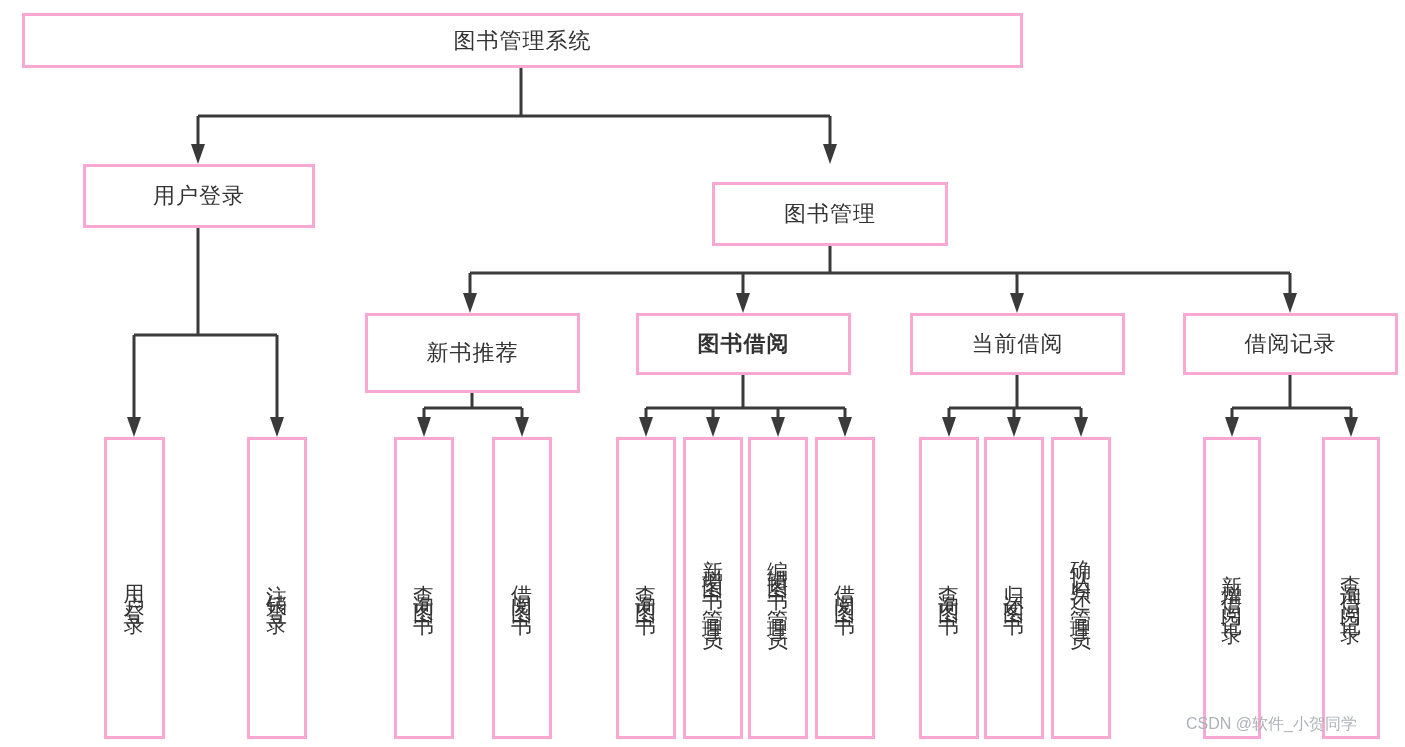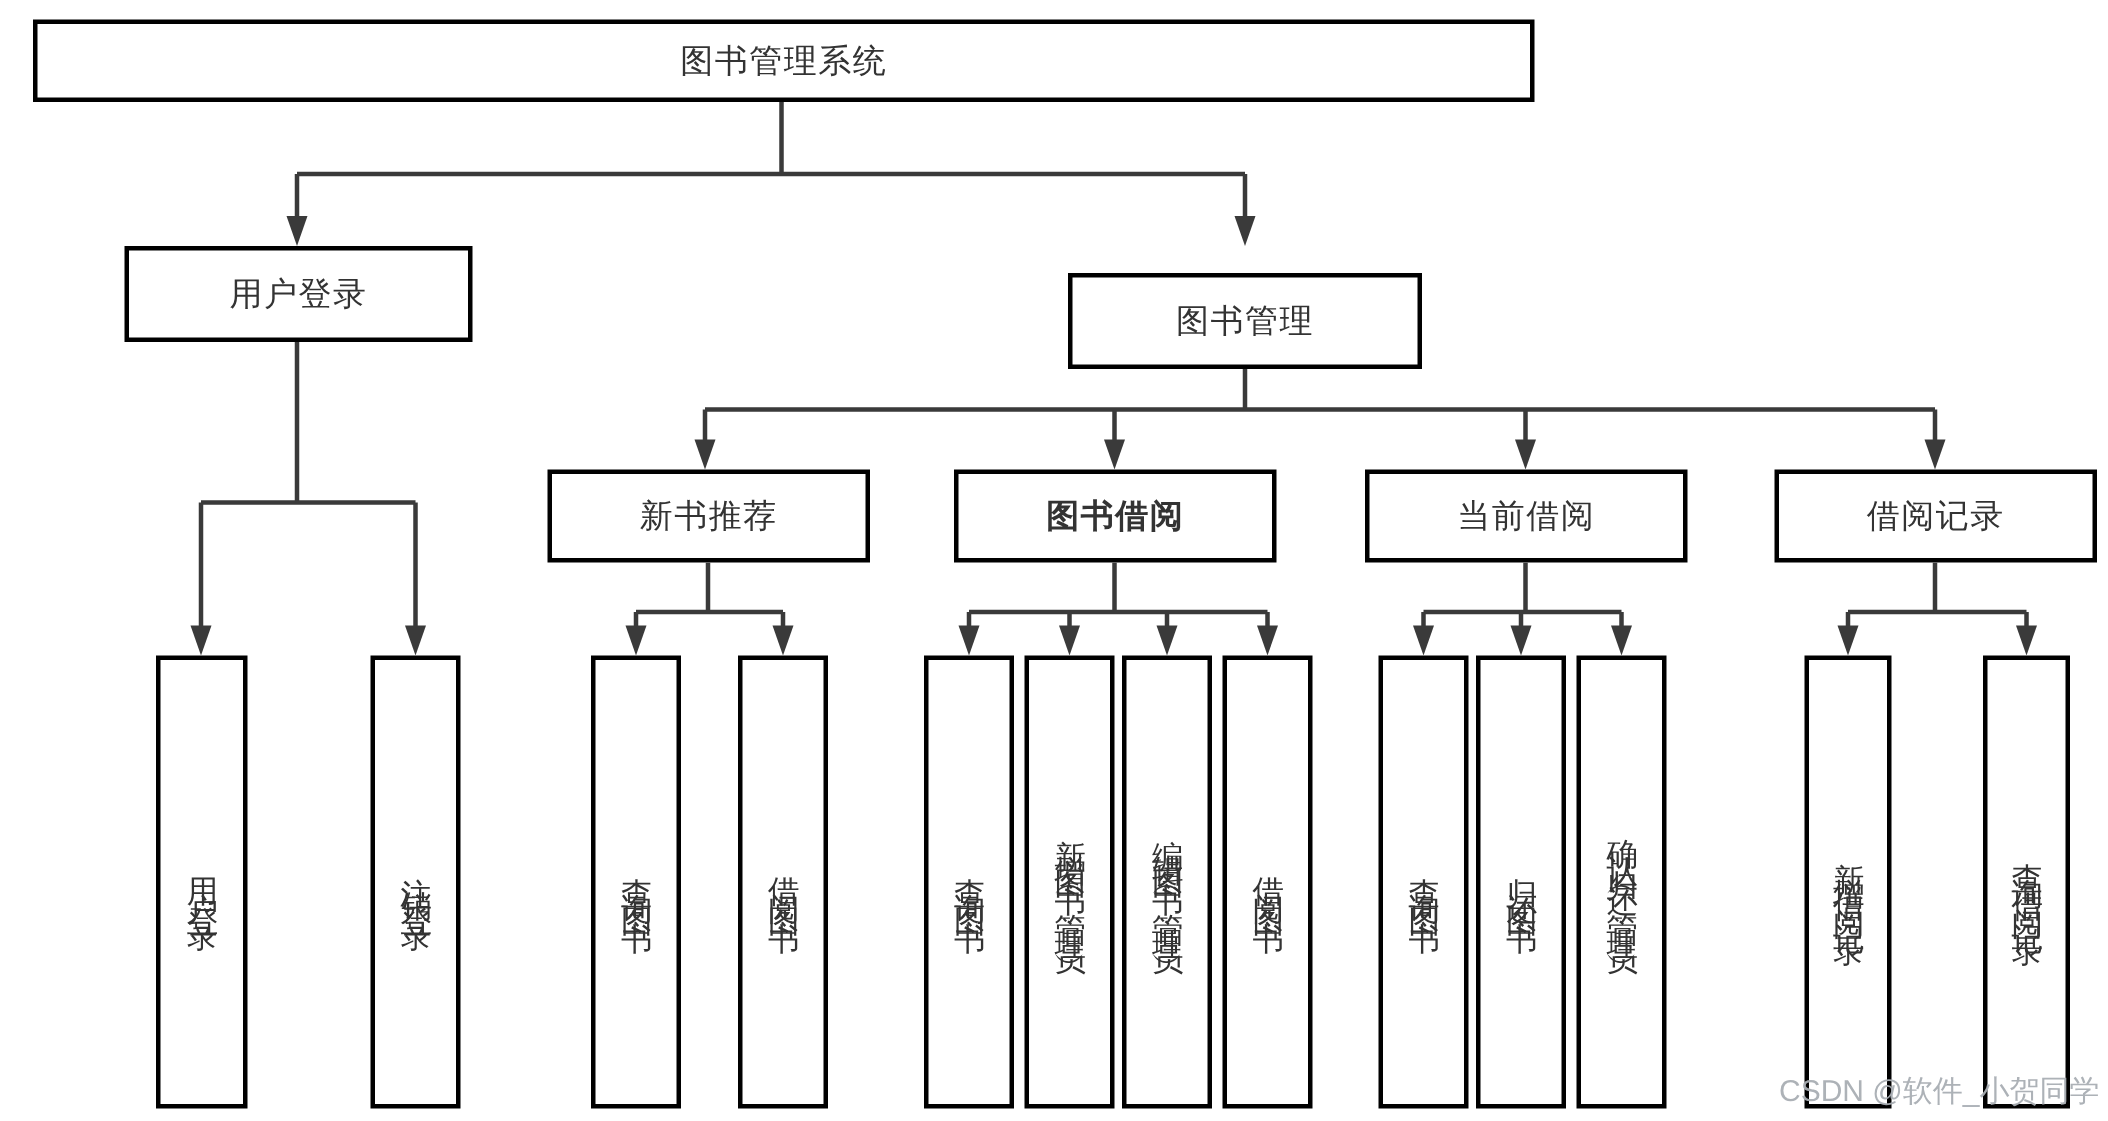--- a/index.html
+++ b/index.html
@@ -14,42 +14,42 @@
   }
   svg.connectors {
     position: absolute;
     left: 0; top: 0;
     width: 1405px; height: 747px;
     z-index: 1;
   }
   .node {
     position: absolute;
     background: #ffffff;
-    border: 3px solid #000000;
+    border: 3px solid #f9a8d4;
     box-sizing: border-box;
     display: flex;
     align-items: center;
     justify-content: center;
     z-index: 2;
   }
   .hnode { font-size: 22px; letter-spacing: 1px; white-space: nowrap; }
   .vnode .vtext {
     writing-mode: vertical-rl;
     text-orientation: mixed;
     font-size: 21px;
     line-height: 1;
     letter-spacing: 10px;
     white-space: nowrap;
   }
   .watermark {
     position: absolute;
     left: 1186px;
     top: 714px;
     z-index: 3;
-    font-size: 20px;
+    font-size: 16px;
     color: #a9aeb4;
     opacity: 0.95;
     white-space: nowrap;
   }
 </style>
 </head>
 <body>
 
 <div class="canvas">
 
@@ -89,21 +89,21 @@
     <span>图书管理系统</span>
   </div>
 
   <div class="node hnode" style="left:83px; top:164px; width:232px; height:64px;">
     <span>用户登录</span>
   </div>
   <div class="node hnode" style="left:712px; top:164px; width:236px; height:64px;margin-top:18px;">
     <span>图书管理</span>
   </div>
 
-  <div class="node hnode" style="left:365px; top:313px; width:215px; height:62px;">
+  <div class="node hnode" style="left:365px; top:313px; width:215px; height:80px;">
     <span>新书推荐</span>
   </div>
   <div class="node hnode" style="left:636px; top:313px; width:215px; height:62px;font-weight:bold;">
     <span>图书借阅</span>
   </div>
   <div class="node hnode" style="left:910px; top:313px; width:215px; height:62px;">
     <span>当前借阅</span>
   </div>
   <div class="node hnode" style="left:1183px; top:313px; width:215px; height:62px;">
     <span>借阅记录</span>

